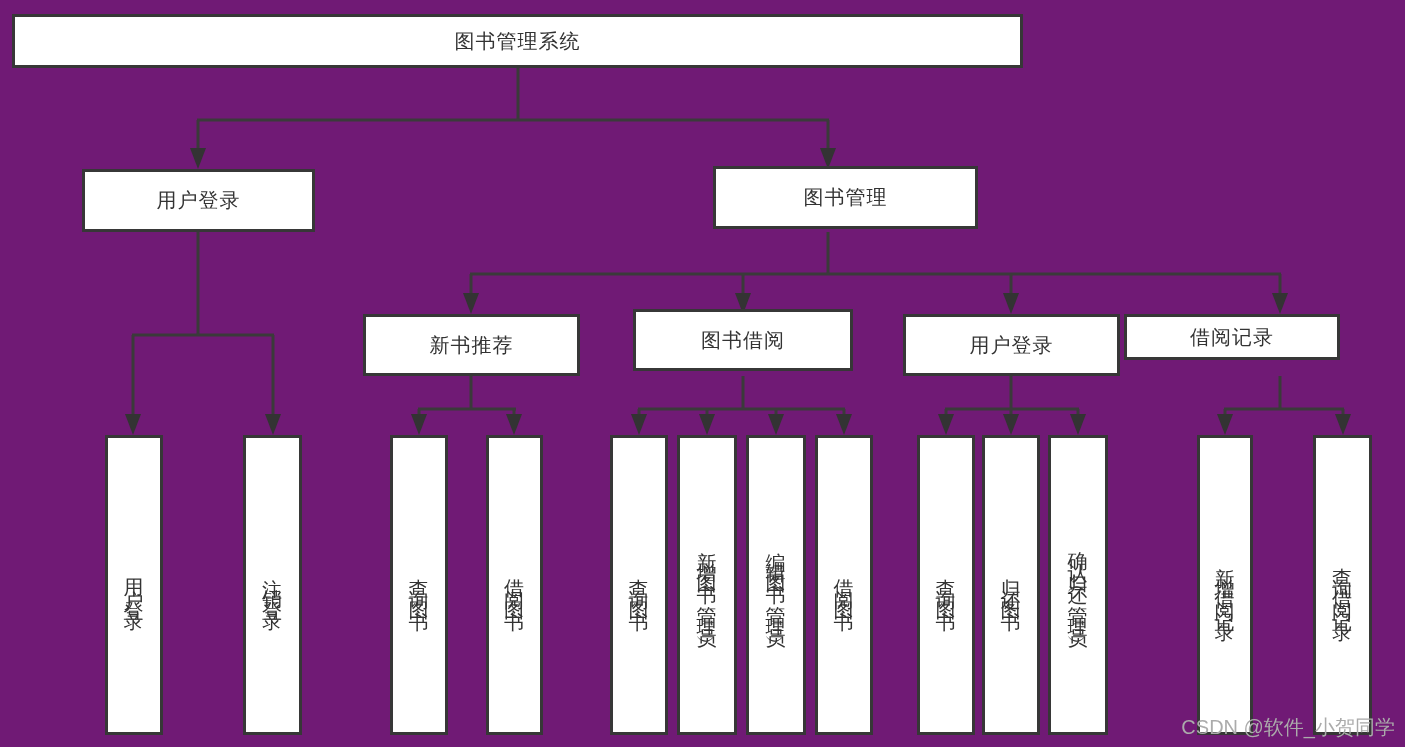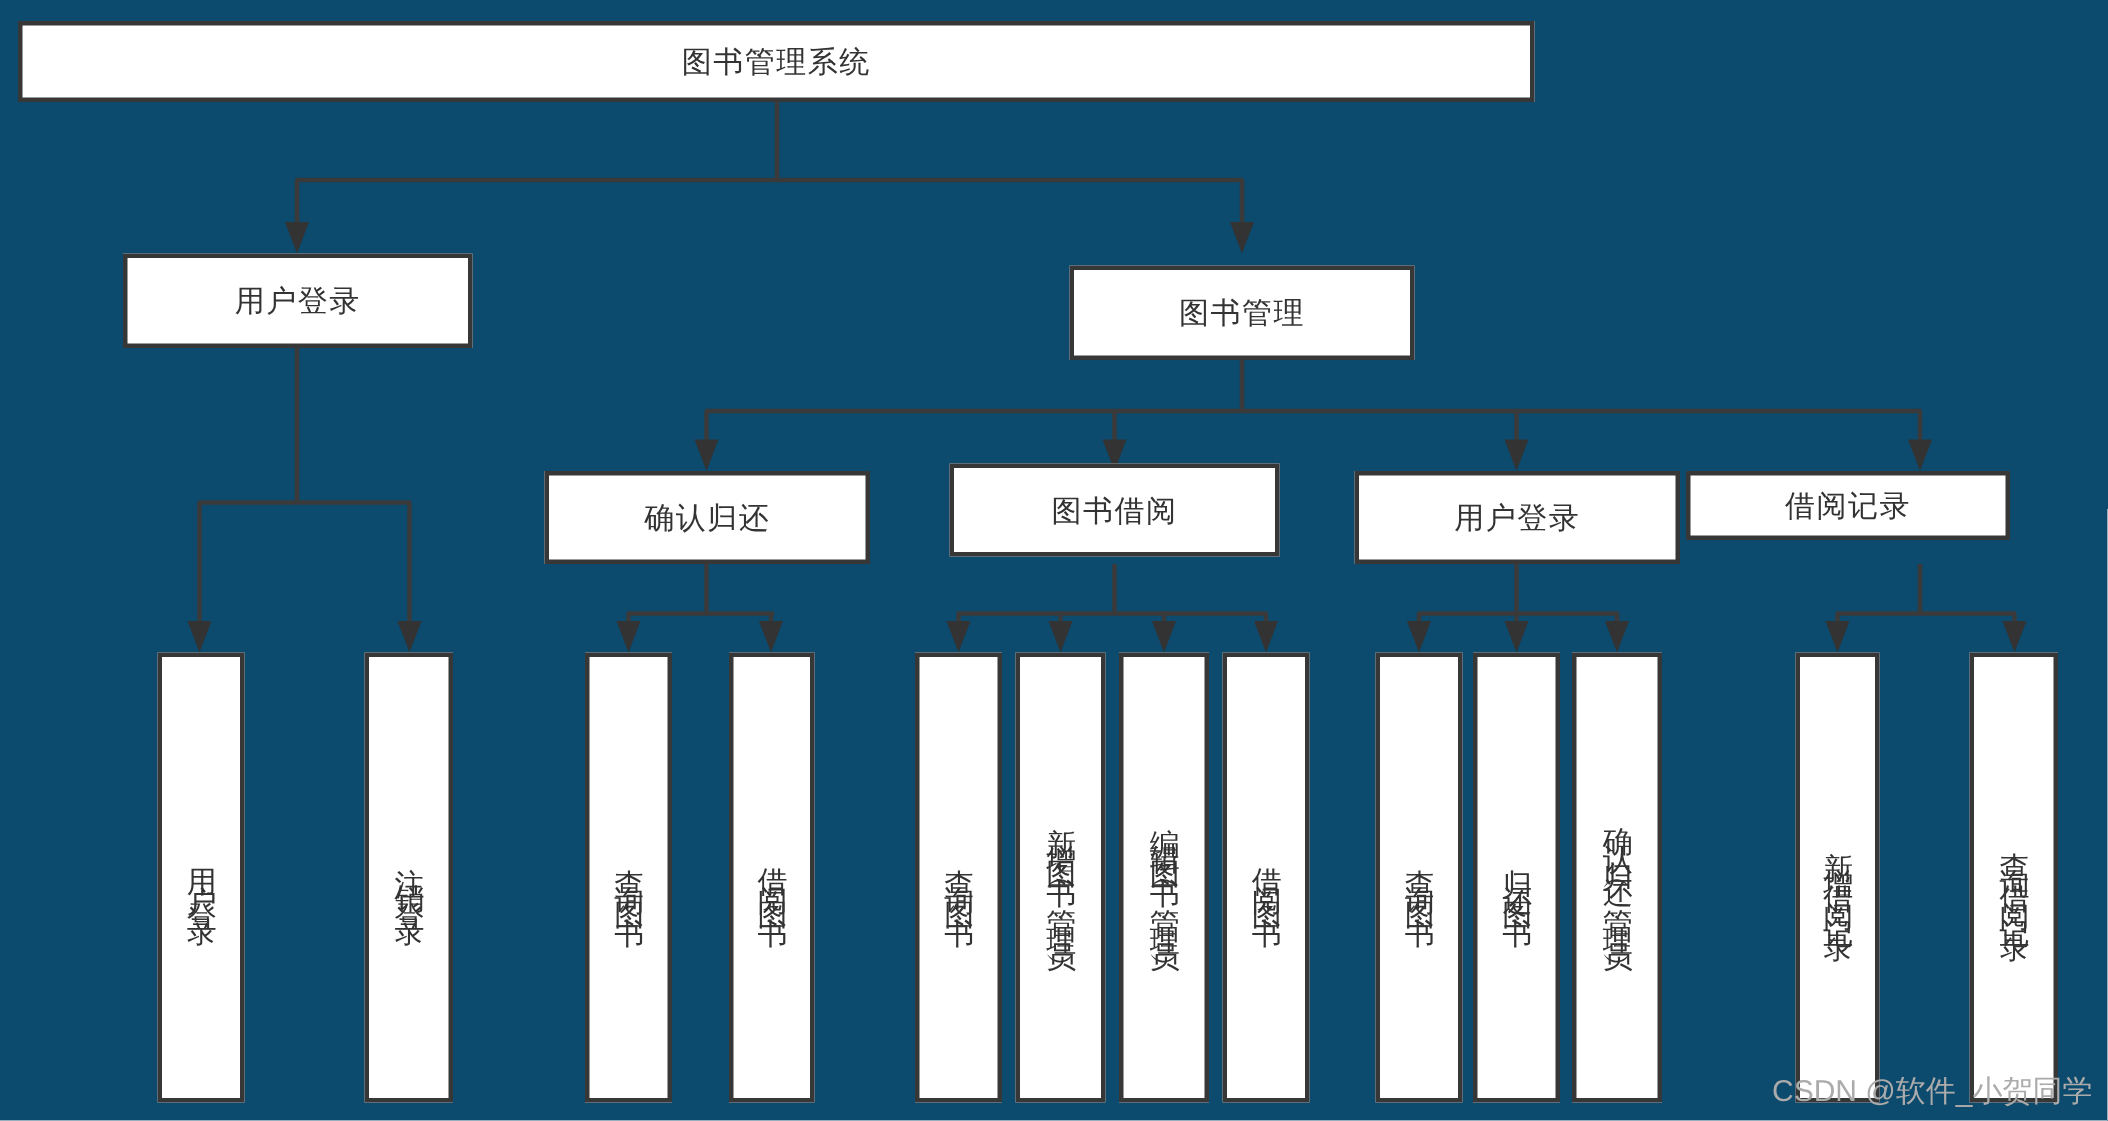--- a/index.html
+++ b/index.html
@@ -1,19 +1,19 @@
 <!DOCTYPE html>
 <html><head>
 <meta charset="utf-8">
 <style>
   html,body{margin:0;padding:0;background:#ffffff;}
   .diagram{
     position:relative;
     width:1405px;height:747px;
-    background:#0c4a6e;
+    background:#701a75;
     font-family:"Liberation Sans","DejaVu Sans",sans-serif;
     overflow:hidden;
   }
   .wires{position:absolute;left:0;top:0;width:1405px;height:747px;}
   .wires path{stroke:#3a3a3a;stroke-width:3;fill:none;}
   .wires polygon{fill:#333333;stroke:none;}
   .node{
     position:absolute;
     box-sizing:border-box;
     border:3px solid #373737;
@@ -81,26 +81,26 @@
     <polygon points="1335,414 1351,414 1343,435"></polygon>
   </svg>
 
   <div class="node h" style="left:12px;top:14px;width:1011px;height:54px">
     <span>图书管理系统</span>
   </div>
 
   <div class="node h" style="left:82px;top:169px;width:233px;height:63px">
     <span>用户登录</span>
   </div>
-  <div class="node h" style="left:713px;top:177px;width:230px;height:63px">
+  <div class="node h" style="left:713px;top:166px;width:265px;height:63px">
     <span>图书管理</span>
   </div>
 
   <div class="node h" style="left:363px;top:314px;width:217px;height:62px">
-    <span>确认归还</span>
+    <span>新书推荐</span>
   </div>
   <div class="node h" style="left:633px;top:309px;width:220px;height:62px">
     <span>图书借阅</span>
   </div>
   <div class="node h" style="left:903px;top:314px;width:217px;height:62px">
     <span>用户登录</span>
   </div>
   <div class="node h" style="left:1124px;top:314px;width:216px;height:46px">
     <span>借阅记录</span>
   </div>

